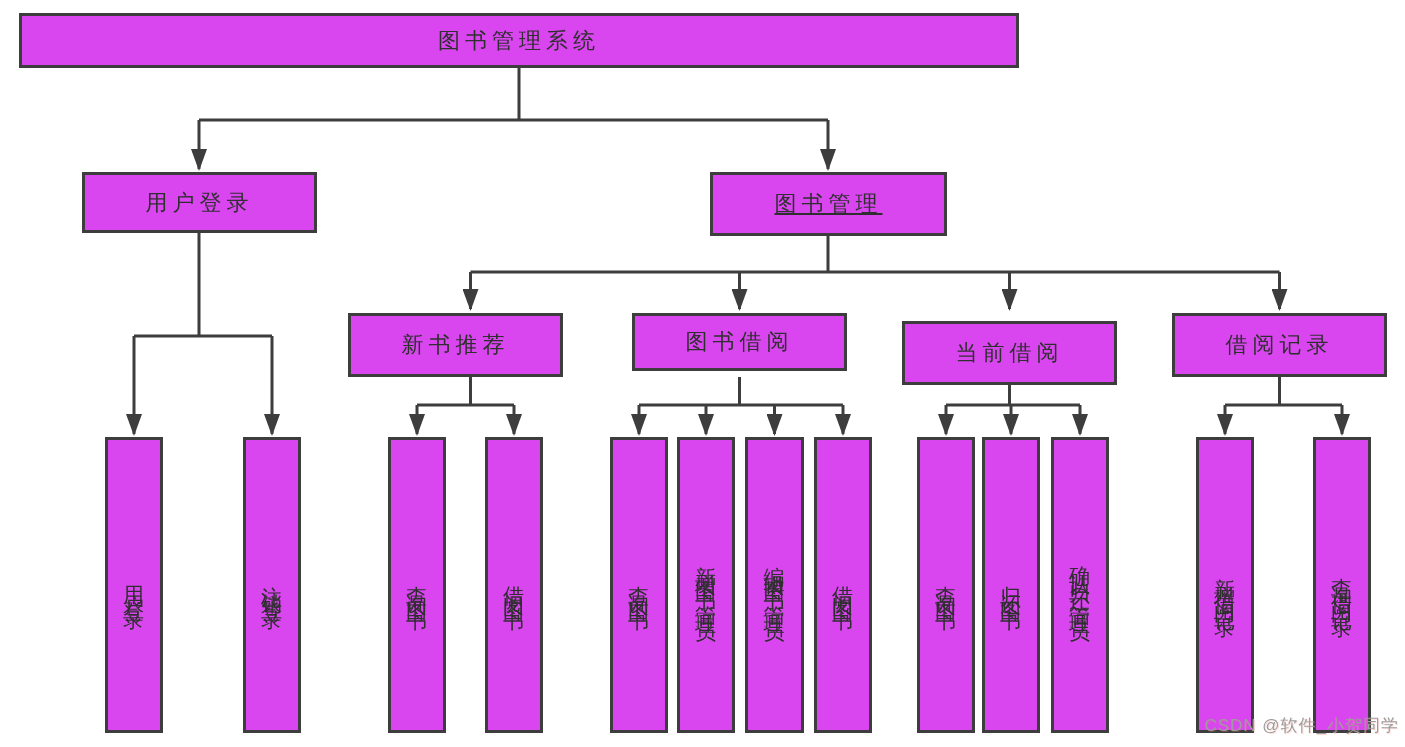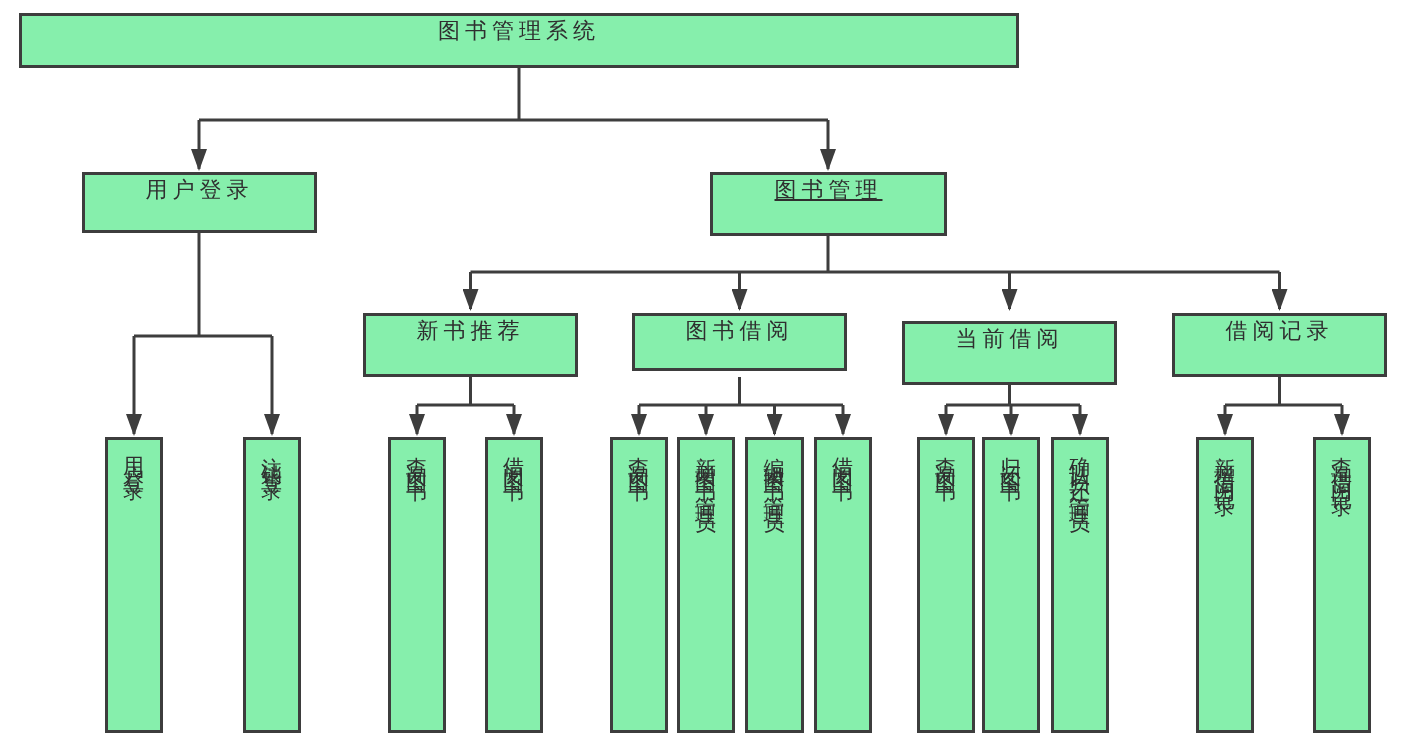--- a/index.html
+++ b/index.html
@@ -7,22 +7,22 @@
   }
   html,body{margin:0;padding:0;background:#fff;}
   #stage{
     position:relative;width:1405px;height:747px;background:var(--bg);
     font-family:"Liberation Sans","DejaVu Sans",sans-serif;overflow:hidden;
   }
   #edges{position:absolute;left:0;top:0;width:1405px;height:747px;}
   .edge{stroke:var(--line);stroke-width:3;fill:none;}
   #arr path{fill:var(--line);}
   .node{
-    position:absolute;display:flex;justify-content:center;
-    border:3px solid var(--line);background:#86efac;box-sizing:border-box;
+    position:absolute;display:flex;align-items:center;justify-content:center;
+    border:3px solid var(--line);background:#d946ef;box-sizing:border-box;
     color:var(--text);
   }
   .node.h span{font-size:22px;letter-spacing:5px;white-space:nowrap;}
   .node.v span{
     writing-mode:vertical-lr;text-orientation:mixed;
     font-size:21px;letter-spacing:8px;line-height:1.1;white-space:nowrap;
   }
   #watermark{
     position:absolute;right:6px;bottom:10px;
     font-size:17px;letter-spacing:1px;color:var(--wm);
@@ -79,21 +79,21 @@
   <div id="nodes">
       <div class="node h" style="left: 19px; top: 13px; width: 1000px; height: 55px;">
         <span>图书管理系统</span>
       </div>
       <div class="node h" style="left: 82px; top: 172px; width: 235px; height: 61px;">
         <span>用户登录</span>
       </div>
       <div class="node h" style="left: 710px; top: 172px; width: 237px; height: 64px; text-decoration: underline;">
         <span>图书管理</span>
       </div>
-      <div class="node h" style="left: 363px; top: 313px; width: 215px; height: 64px;">
+      <div class="node h" style="left: 348px; top: 313px; width: 215px; height: 64px;">
         <span>新书推荐</span>
       </div>
       <div class="node h" style="left: 632px; top: 313px; width: 215px; height: 58px;">
         <span>图书借阅</span>
       </div>
       <div class="node h" style="left: 902px; top: 321px; width: 215px; height: 64px;">
         <span>当前借阅</span>
       </div>
       <div class="node h" style="left: 1172px; top: 313px; width: 215px; height: 64px;">
         <span>借阅记录</span>
@@ -132,13 +132,14 @@
         <span>确认归还（管理员）</span>
       </div>
       <div class="node v" style="left: 1196px; top: 437px; width: 58px; height: 296px;">
         <span>新增借阅记录</span>
       </div>
       <div class="node v" style="left: 1313px; top: 437px; width: 58px; height: 296px;">
         <span>查询借阅记录</span>
       </div>
     </div>
 
+  <div id="watermark">CSDN @软件_小贺同学</div>
 </div>
 
 </body></html>

